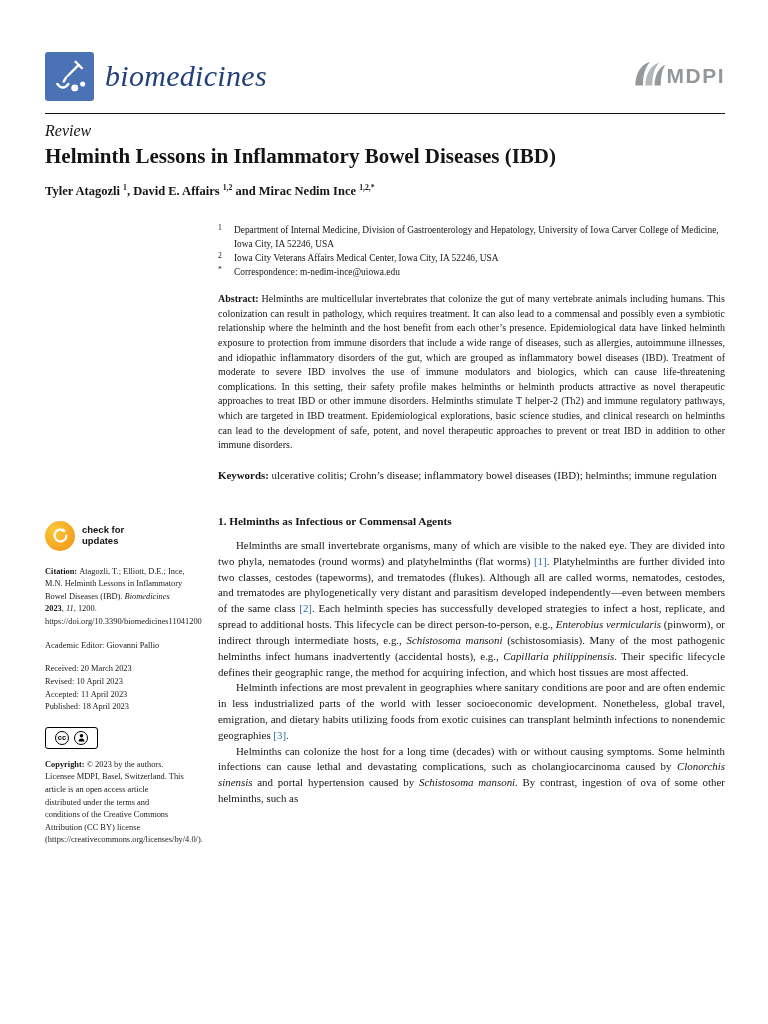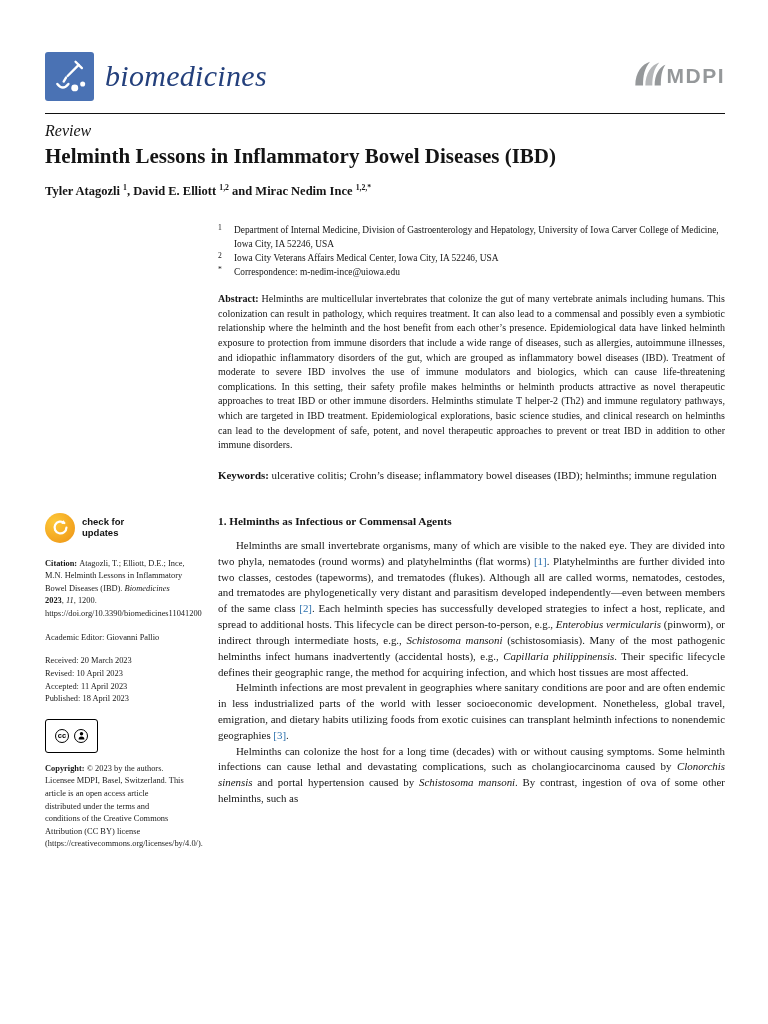--- a/index.html
+++ b/index.html
@@ -38,38 +38,38 @@
   .affils { margin-top:24px; font-size:9.4px; line-height:1.5; }
   .aff-row { display:flex; }
   .aff-marker { width:16px; flex:none; font-size:7.6px; position:relative; top:-1px; }
   .aff-text { flex:1; }
   .abstract { margin-top:13px; font-size:10px; line-height:1.46; text-align:justify; }
   .kw { margin-top:15px; font-size:10.9px; line-height:1.46; text-align:justify; }
   .lbl-b { font-weight:bold; }
 
   
   .two-col { display:flex; gap:33px; margin-top:29px; }
-  .sidebar { width:140px; flex:none; font-size:8.4px; line-height:1.5; color:#1a1a1a; }
+  .sidebar { width:140px; flex:none; font-size:8.4px; line-height:1.5; color:#1a1a1a;margin-top:8px; }
   .maincol { flex:1; font-size:10.9px; line-height:1.45; text-align:justify; }
 
   .check-badge { display:flex; align-items:center; gap:7px; margin-bottom:15px; cursor:pointer; }
   .check-circle {
     width:30px; height:30px; border-radius:50%; flex:none;
     background:radial-gradient(circle at 32% 30%, #fdc838, #f2a21f 70%, #e8931a);
     display:flex; align-items:center; justify-content:center;
   }
   .check-text { font-family:"Liberation Sans", sans-serif; font-weight:bold; font-size:9.5px; line-height:1.15; color:#111; }
   .check-text span { display:block; }
 
   .sb-block { margin-bottom:11px; }
   .sb-line { display:block; }
 
   .cc-badge {
     display:inline-flex; align-items:center; gap:5px; border:1px solid #000;
-    border-radius:3px; padding:9px 9px; background:#fff; margin:2px 0 10px 0; cursor:pointer;
+    border-radius:3px; padding:3px 9px; background:#fff; margin:2px 0 10px 0; cursor:pointer;
   }
   .cc-circle {
     width:14px; height:14px; border:1.4px solid #000; border-radius:50%;
     display:inline-flex; align-items:center; justify-content:center;
     font-family:"Liberation Sans", sans-serif; font-weight:bold; font-size:7.5px; color:#000;
   }
 
   .section-h { font-size:11.3px; font-weight:bold; margin-bottom:9px; text-align:left; }
   .maincol p { text-indent:18px; margin:0; }
 
@@ -116,21 +116,21 @@
           <path d="M28 33 C28 19 34 9 42 6 C37 13 36 22 36 33 Z" fill="#95989a"></path>
         </svg>
       </span>
       <span class="mdpi-text">MDPI</span>
     </div>
   </div>
   <div class="head-rule"></div>
 
   <div class="article-type">Review</div>
   <h1 class="article-title">Helminth Lessons in Inflammatory Bowel Diseases (IBD)</h1>
-  <div class="authors"><span>Tyler Atagozli </span><span class="seg-sup">1</span><span>, David E. Elliott </span><span class="seg-sup">1,2</span><span> and Mirac Nedim Ince </span><span class="seg-sup">1,2,*</span></div>
+  <div class="authors"><span>Tyler Atagozli </span><span class="seg-sup">1</span><span>, David E. Affairs </span><span class="seg-sup">1,2</span><span> and Mirac Nedim Ince </span><span class="seg-sup">1,2,*</span></div>
 
   <div class="indent-col affils">
     <div class="aff-row">
       <span class="aff-marker">1</span>
       <span class="aff-text"><span>Department of Internal Medicine, Division of Gastroenterology and Hepatology, University of Iowa Carver College of Medicine, Iowa City, IA 52246, USA</span></span>
     </div>
     <div class="aff-row">
       <span class="aff-marker">2</span>
       <span class="aff-text"><span>Iowa City Veterans Affairs Medical Center, Iowa City, IA 52246, USA</span></span>
     </div>

